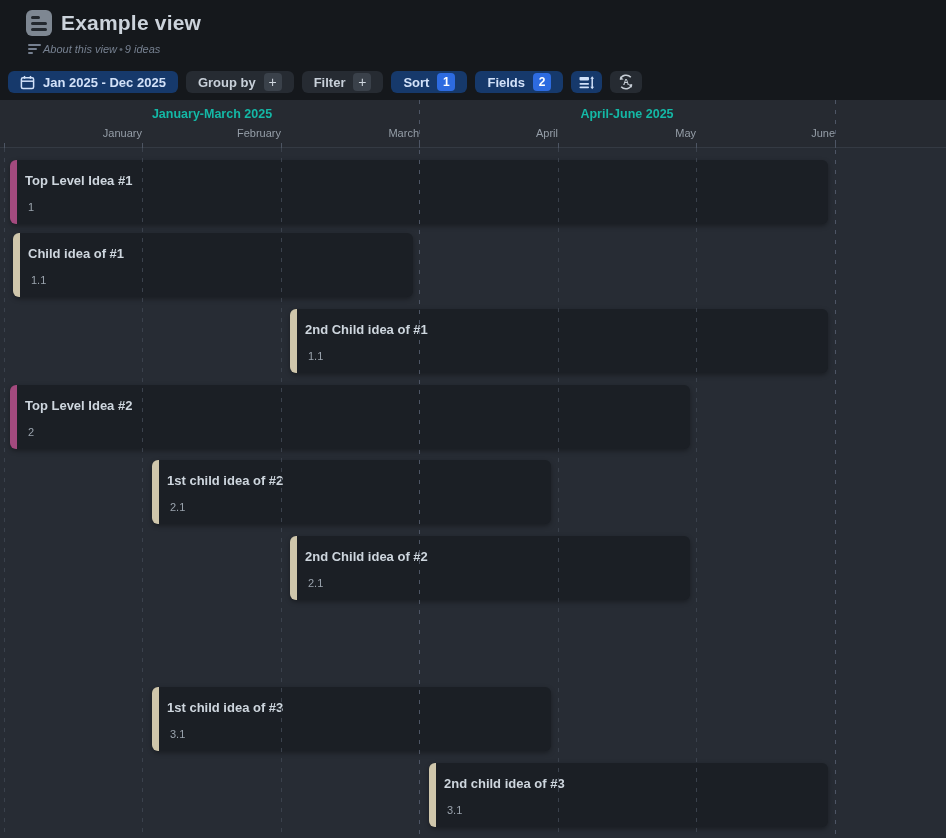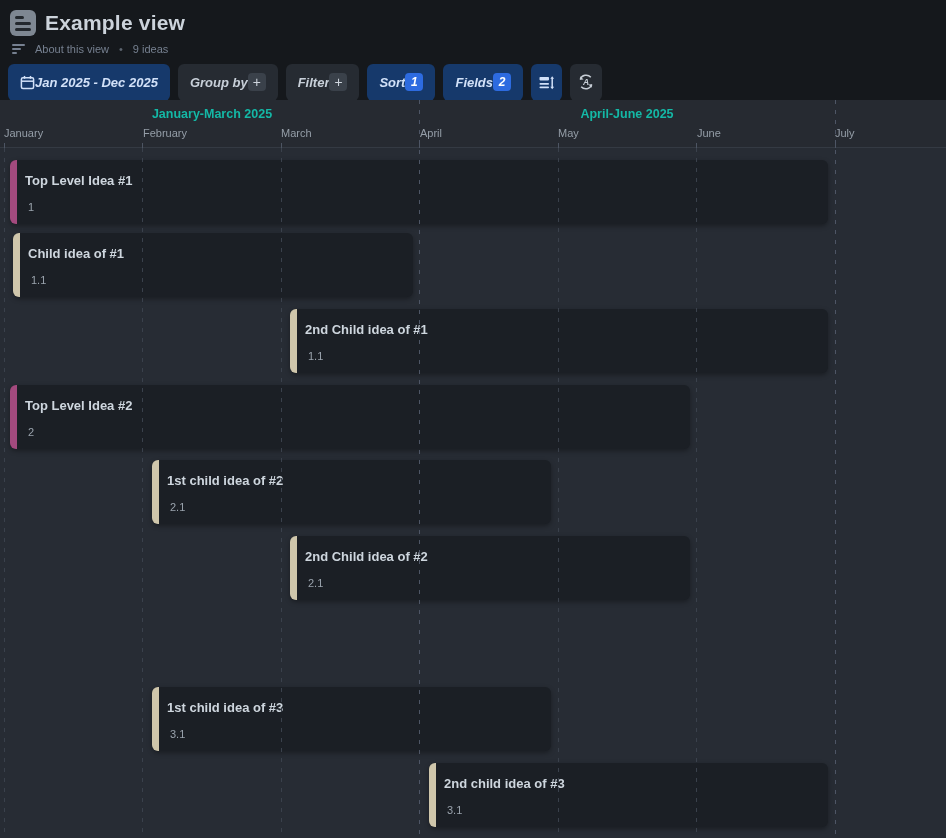--- a/index.html
+++ b/index.html
@@ -7,50 +7,50 @@
   body {
     font-family:"Liberation Sans", sans-serif;
     background:#15181c;
     color:#ccd3db;
     overflow:hidden;
     position:relative;
   }
   .page { position:absolute; inset:0; width:946px; height:838px; }
 
   
-  .view-header { padding:10px 10px 0 10px; }
+  .view-header { padding:10px 10px 0 26px; }
   .title-row { display:flex; align-items:center; gap:9px; }
   .app-icon {
     width:26px; height:26px; border-radius:6px; background:#7e8792;
     display:flex; flex-direction:column; justify-content:center; gap:3px;
     padding:0 5px; flex:0 0 auto;
   }
   .app-icon span { display:block; height:3px; border-radius:2px; background:#23282e; }
   .app-icon span:nth-child(1){ width:9px; }
   .app-icon span:nth-child(2){ width:16px; }
   .app-icon span:nth-child(3){ width:16px; }
   .page-title { font-size:21px; font-weight:700; color:#ccd3db; letter-spacing:.2px; }
   .subtitle-row {
     margin-top:7px; margin-left:2px;
-    display:flex; align-items:center; gap:10px;
-    font-size:11px; color:#768090;
+    display:flex; align-items:center; gap:2px;
+    font-size:11px; color:#768090;font-style:italic;
   }
   .about-icon { display:flex; flex-direction:column; gap:2px; width:13px; }
   .about-icon span { height:2px; border-radius:1px; background:#768090; }
   .about-icon span:nth-child(1){ width:13px; }
   .about-icon span:nth-child(2){ width:9px; }
   .about-icon span:nth-child(3){ width:5px; }
   .dot-sep { color:#5d6570; }
 
   
   .toolbar { display:flex; align-items:center; gap:8px; margin:12px 0 0 8px; height:30px; }
   .btn {
-    height:37px; border-radius:6px; display:flex; align-items:center; 
+    height:22px; border-radius:6px; display:flex; align-items:center; gap:8px;
     padding:0 12px; font-size:13px; font-weight:600; cursor:pointer;
-    border:none; white-space:nowrap;font-style:italic;
+    border:none; white-space:nowrap;
   }
   .btn.navy { background:#16396b; color:#d2e1f8; }
   .btn.gray { background:#262b32; color:#c8d0d9; }
   .btn.icon-only { padding:0 7px; }
   .badge {
     width:18px; height:18px; border-radius:4px;
     display:flex; align-items:center; justify-content:center;
     font-size:12px; font-weight:700;
   }
   .badge.plus { background:#3a414a; color:#cfd6de; font-weight:400; font-size:14px; }
@@ -64,21 +64,21 @@
   .tl-header {
     position:absolute; left:0; right:0; top:0; height:48px;
     background:#262a31; border-bottom:1px solid #343a43;
   }
   .quarter-label {
     position:absolute; top:7px; width:220px; margin-left:-110px;
     text-align:center; font-size:12.5px; font-weight:700; color:#14b8a6;
   }
   .month-label {
     position:absolute; top:27px; width:138px; margin-left:-69px;
-    text-align:left; font-size:11px; color:#959ea8;
+    text-align:right; font-size:11px; color:#959ea8;
   }
   .month-tick { position:absolute; top:43px; width:1px; height:5px; background:#4d5563; }
 
   .gridline {
     position:absolute; width:1px; top:48px; bottom:0;
     background:repeating-linear-gradient(to bottom,#3a414c 0 4px,transparent 4px 10px);
   }
   .gridline.quarter {
     top:0;
     background:repeating-linear-gradient(to bottom,#4e5666 0 4px,transparent 4px 10px);

